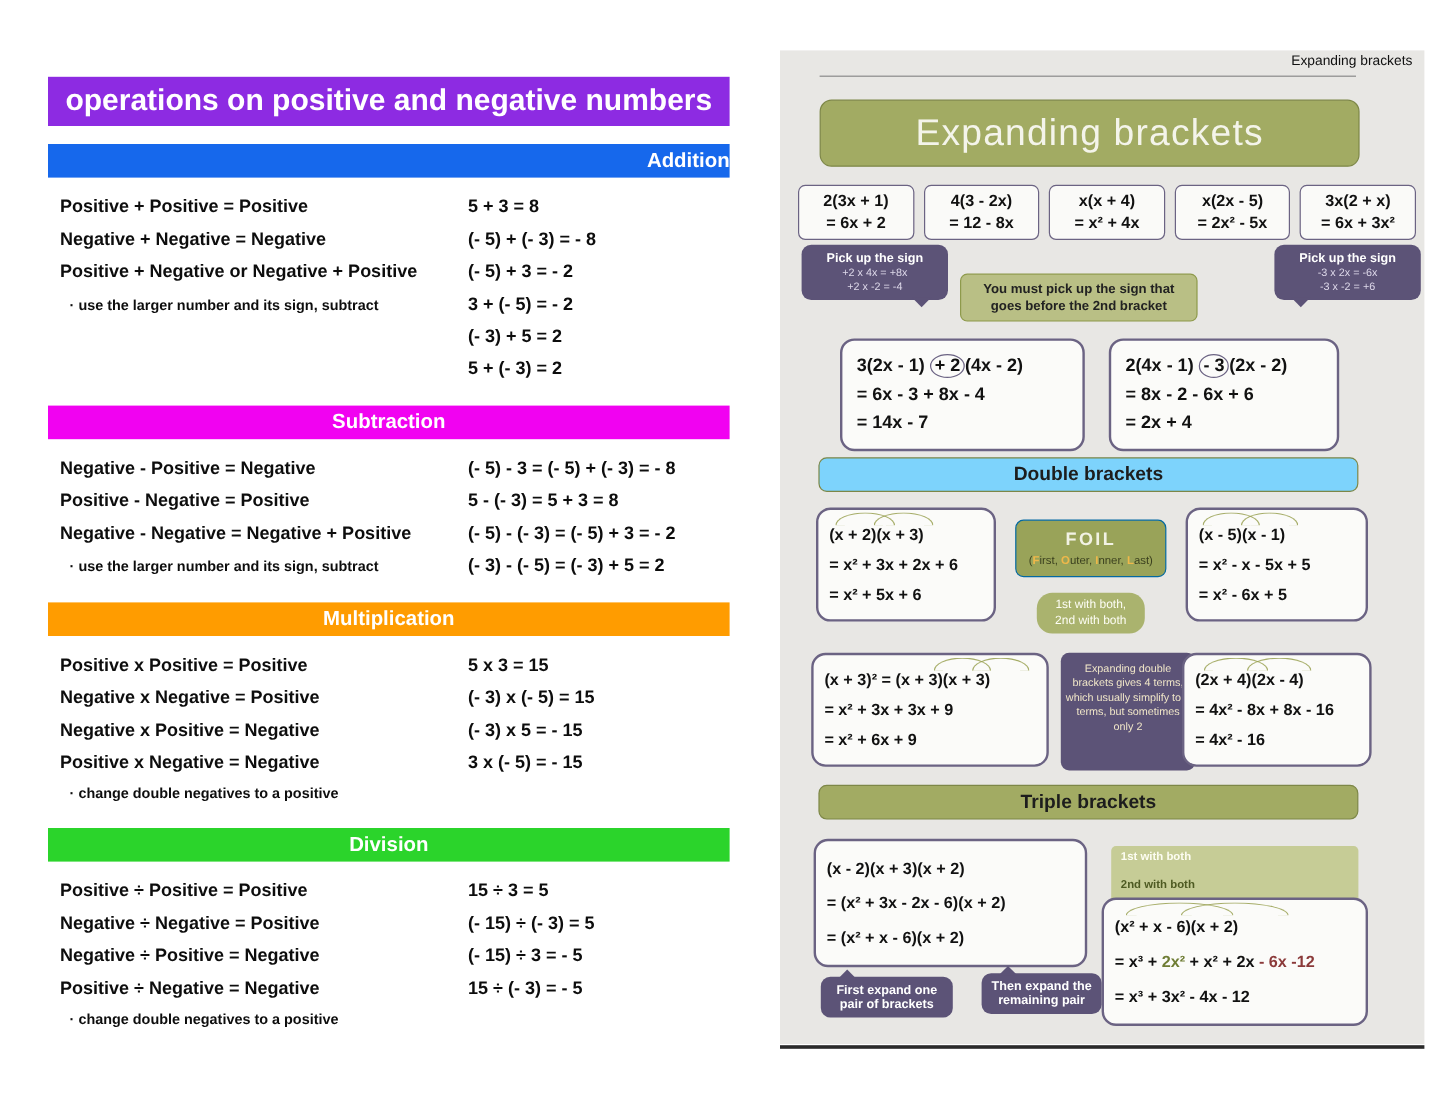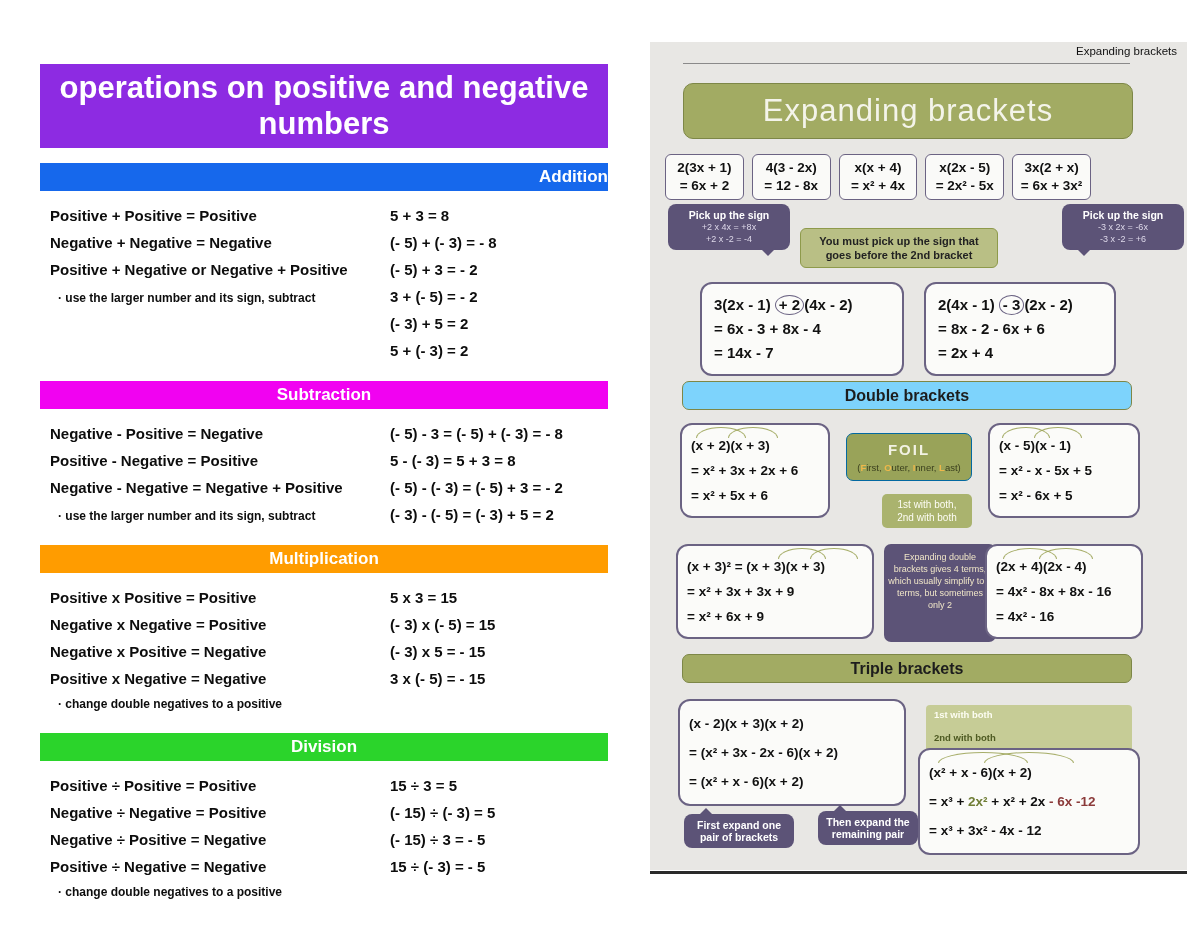--- a/index.html
+++ b/index.html
@@ -1,36 +1,36 @@
 <!DOCTYPE html>
 <html><head>
 <meta charset="utf-8">
 <style>
   * { margin:0; padding:0; box-sizing:border-box; }
   html,body { width:1200px; height:927px; background:#ffffff;
               font-family:"Liberation Sans", sans-serif; position:relative; overflow:hidden; }
 
   
   #left { position:absolute; left:40px; top:64px; width:568px; }
-  .ltitle { color:#fff; text-align:center; font-size:31px; font-weight:bold; padding:6px 0; }
+  .ltitle { color:#fff; text-align:center; font-size:25px; font-weight:bold; padding:6px 0; }
   .secbar { color:#fff; text-align:center; font-size:17px; font-weight:bold; padding:4px 0; margin-top:15px; }
   .rows { padding:11px 0 2px 10px; }
   .lrow { display:flex; align-items:baseline; line-height:27px; }
   .lrule { width:340px; font-weight:bold; font-size:15px; color:#0d0d0d; }
   .lrule.lnote { font-size:12px; padding-left:8px; line-height:24px; }
   .lex { font-weight:bold; font-size:15px; color:#0d0d0d; }
 
   
   #right { position:absolute; left:650px; top:42px; width:537px; height:828px; }
   .corner { position:absolute; top:3px; right:10px; font-size:11.5px; color:#111; }
   .topline { position:absolute; top:21px; left:33px; width:447px; border-top:1.5px solid #8a8a8a; }
   .rtitle { position:absolute; left:33px; top:41px; width:450px; height:56px; line-height:54px;
             border:1px solid #7d8747; border-radius:10px; color:#f4f4ea; font-size:31px;
             text-align:center; letter-spacing:1px; }
-  .sboxrow { position:absolute; left:15px; top:112px; width:426px; display:flex; gap:8px; }
+  .sboxrow { position:absolute; left:15px; top:112px; width:515px; display:flex; gap:8px; }
   .sbox { flex:1; background:#fafaf8; border:1.5px solid #6b6383; border-radius:6px; text-align:center;
           font-size:13.5px; font-weight:bold; color:#111; padding:4px 2px; line-height:18px; }
 
   .bubble { position:absolute; color:#fff; border-radius:8px; text-align:center; padding:5px 4px; }
   .bubble .b1 { font-size:10.5px; font-weight:bold; }
   .bubble .b2 { font-size:9px; color:#ded9ea; line-height:12px; }
   .bubble::after { content:""; position:absolute; border:8px solid transparent; }
   .bubble.tail-br::after { right:14px; bottom:-14px; border-top-color:#5c5377; }
   .bubble.tail-bl::after { left:14px; bottom:-14px; border-top-color:#5c5377; }
   .bubble.tail-t::after  { left:14px; top:-14px;   border-bottom-color:#5c5377; }
@@ -244,21 +244,21 @@
     <div>(x + 2)(x + 3)</div>
     <div>= x² + 3x + 2x + 6</div>
     <div>= x² + 5x + 6</div>
   </div>
 
   <div class="foil" style="left:196px; top:391px; width:126px;">
     <div class="ft">FOIL</div>
     <div class="fs"><span>(</span><span class="hl">F</span><span>irst, </span><span class="hl">O</span><span>uter, </span><span class="hl">I</span><span>nner, </span><span class="hl">L</span><span>ast)</span></div>
   </div>
 
-  <div class="bnote" style="left:232px; top:452px; width:90px;">
+  <div class="bnote" style="left:214px; top:452px; width:90px;border-radius:13px;">
     <div>1st with both,</div>
     <div>2nd with both</div>
   </div>
 
   <div class="mbox" style="left:338px; top:381px; width:152px;">
     <i class="arc" style="left:12px; top:2px; width:48px;"></i>
     <i class="arc" style="left:44px; top:2px; width:48px;"></i>
     <div>(x - 5)(x - 1)</div>
     <div>= x² - x - 5x + 5</div>
     <div>= x² - 6x + 5</div>

